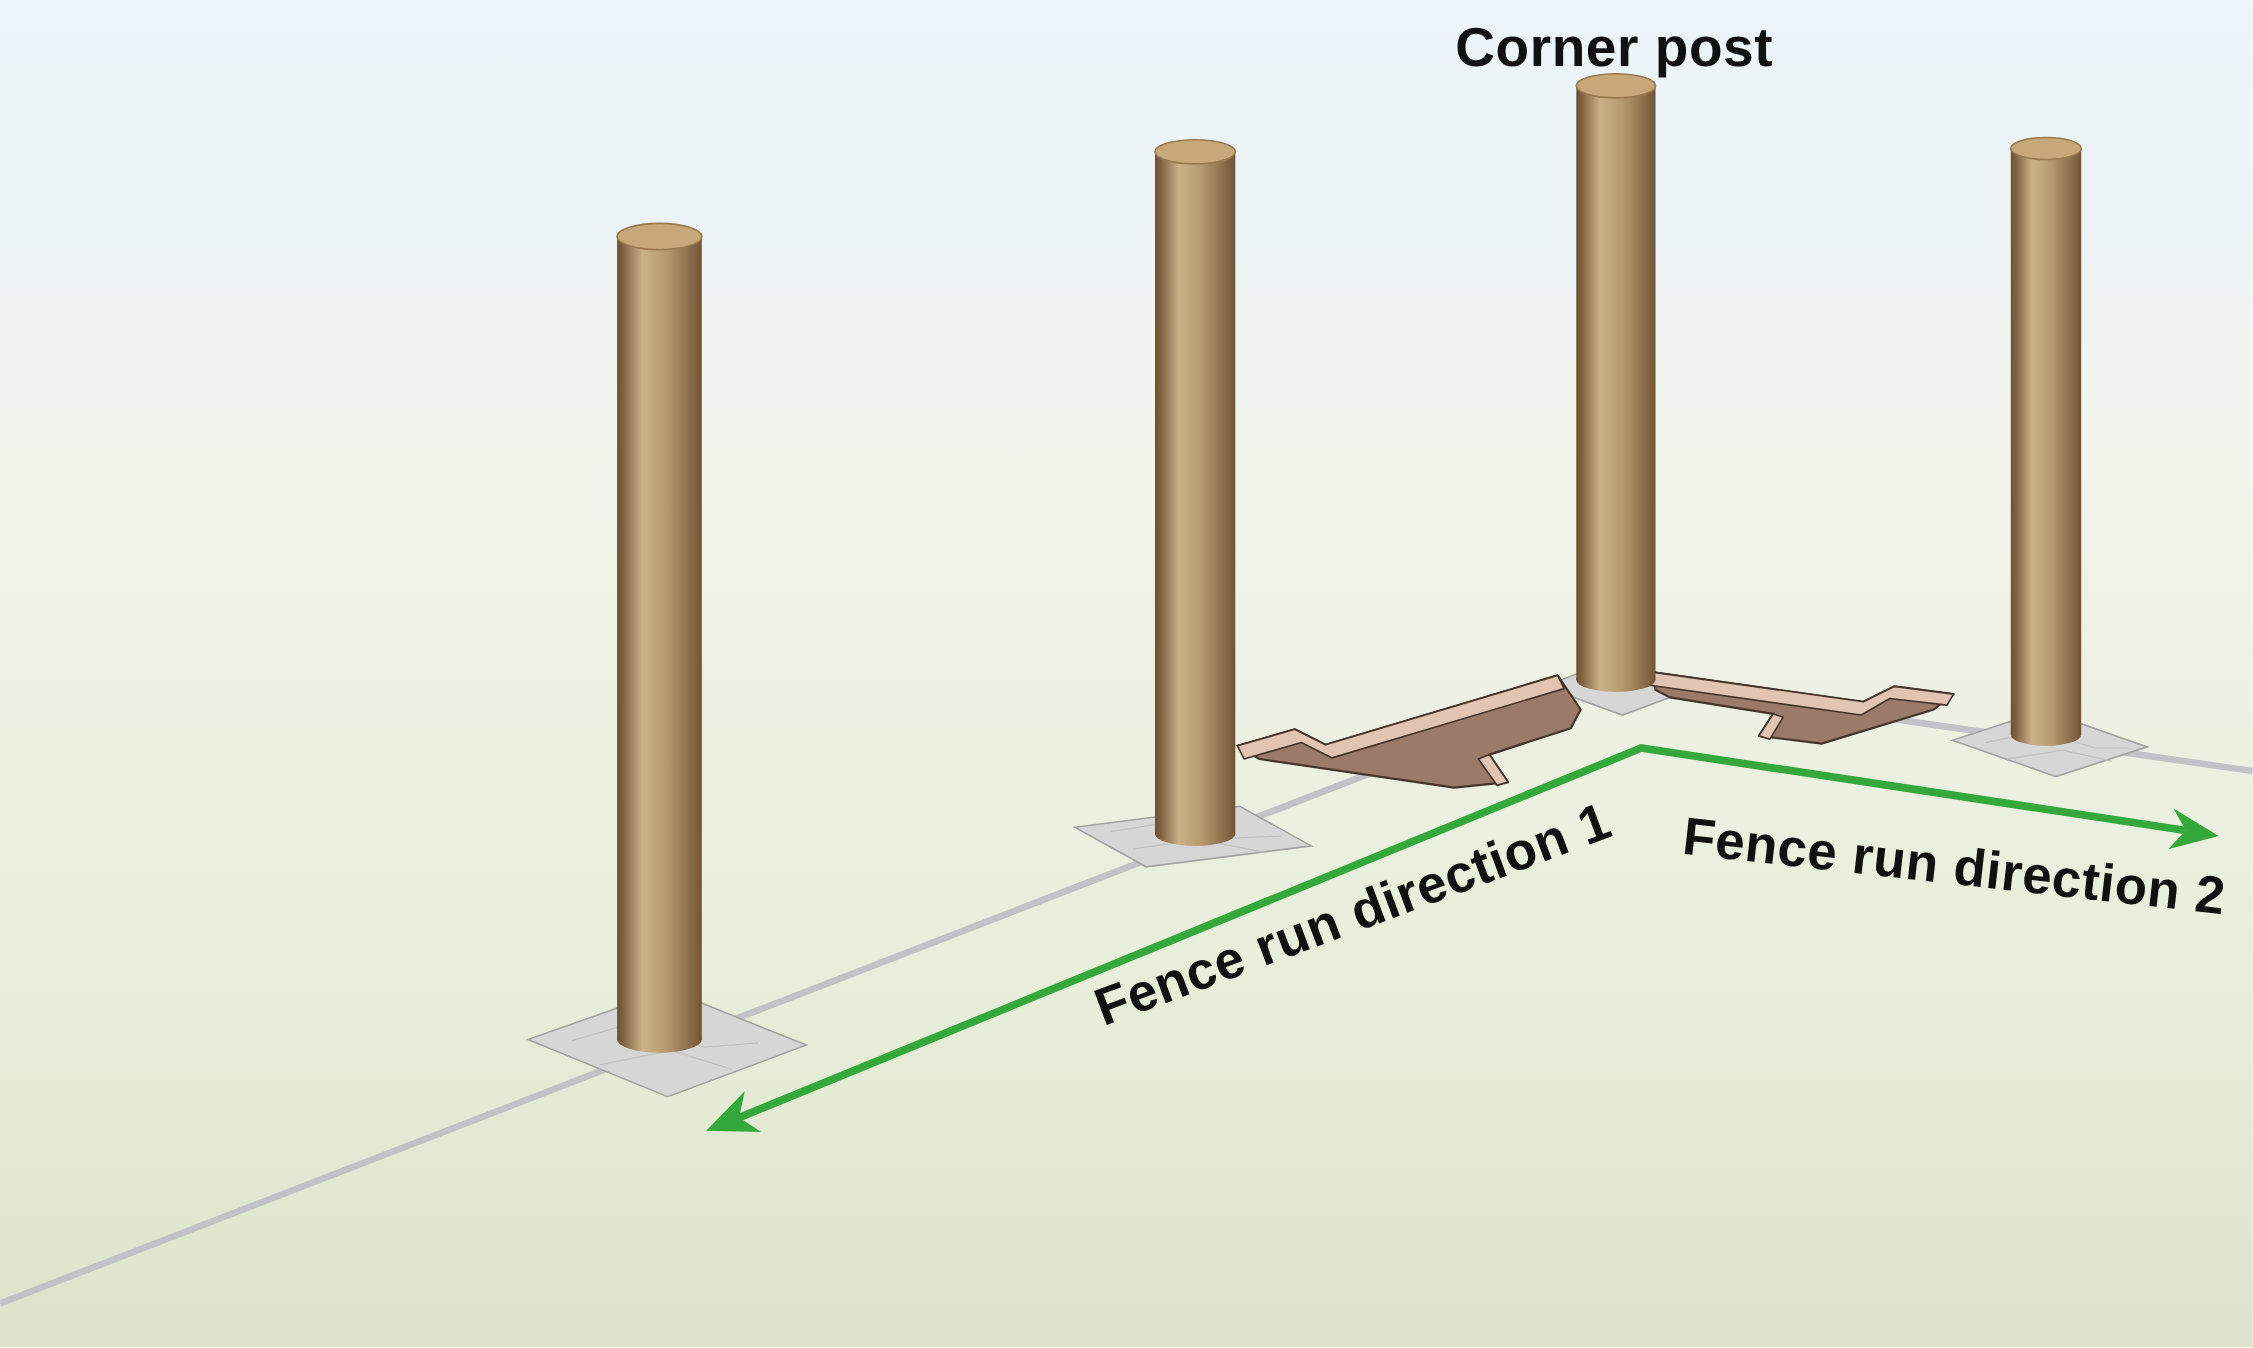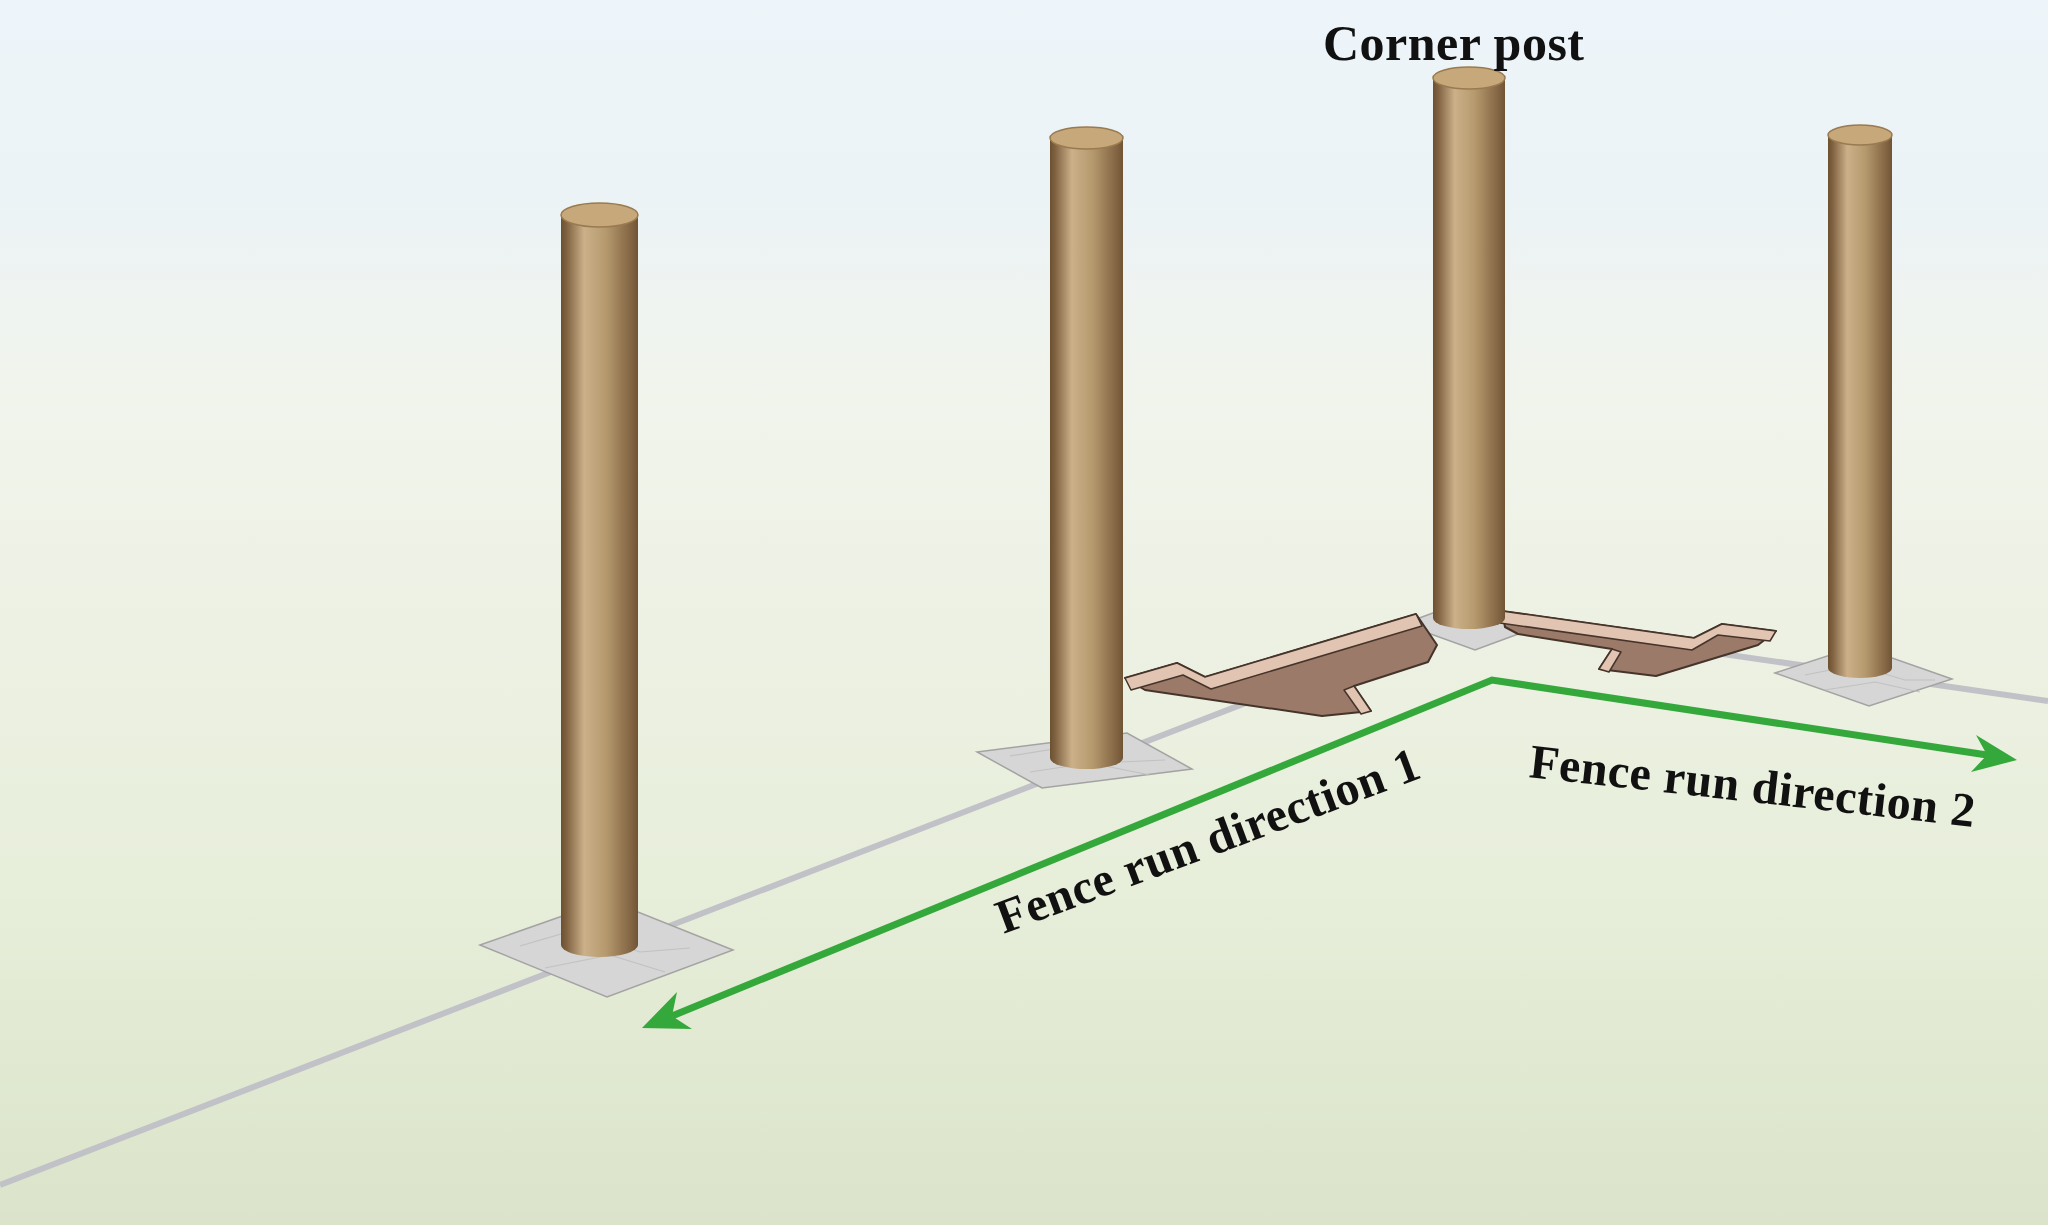--- a/index.html
+++ b/index.html
@@ -1,20 +1,20 @@
 <!DOCTYPE html>
 <html><head>
 <meta charset="utf-8">
 <style>
   html,body{margin:0;padding:0;background:#fff;}
   .stage{
     position:relative;
     width:2048px;height:1225px;
     overflow:hidden;
-    font-family:Liberation Serif, serif;
+    font-family:Liberation Sans, sans-serif;
   }
   .stage svg{position:absolute;left:0;top:0;}
   .label{
     position:absolute;
     color:#111;
     font-weight:700;
     white-space:nowrap;
     letter-spacing:0.5px;
   }
   .label.corner{

